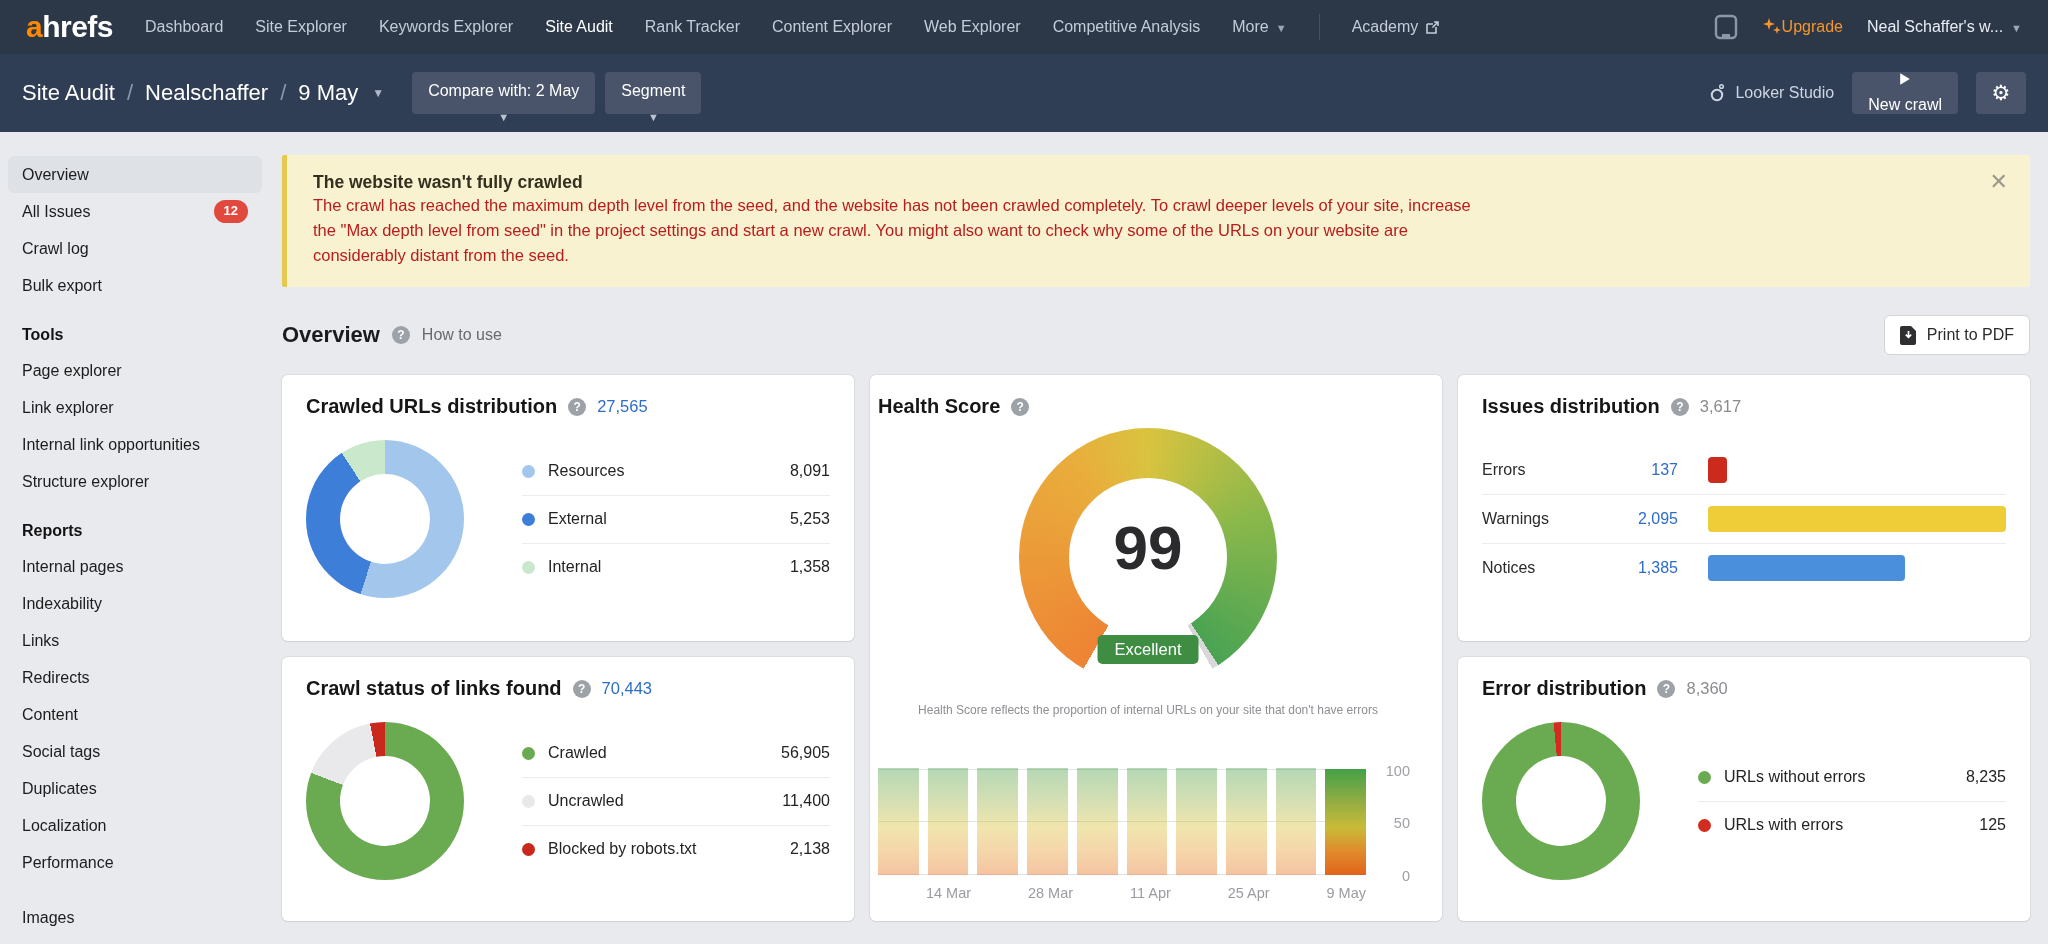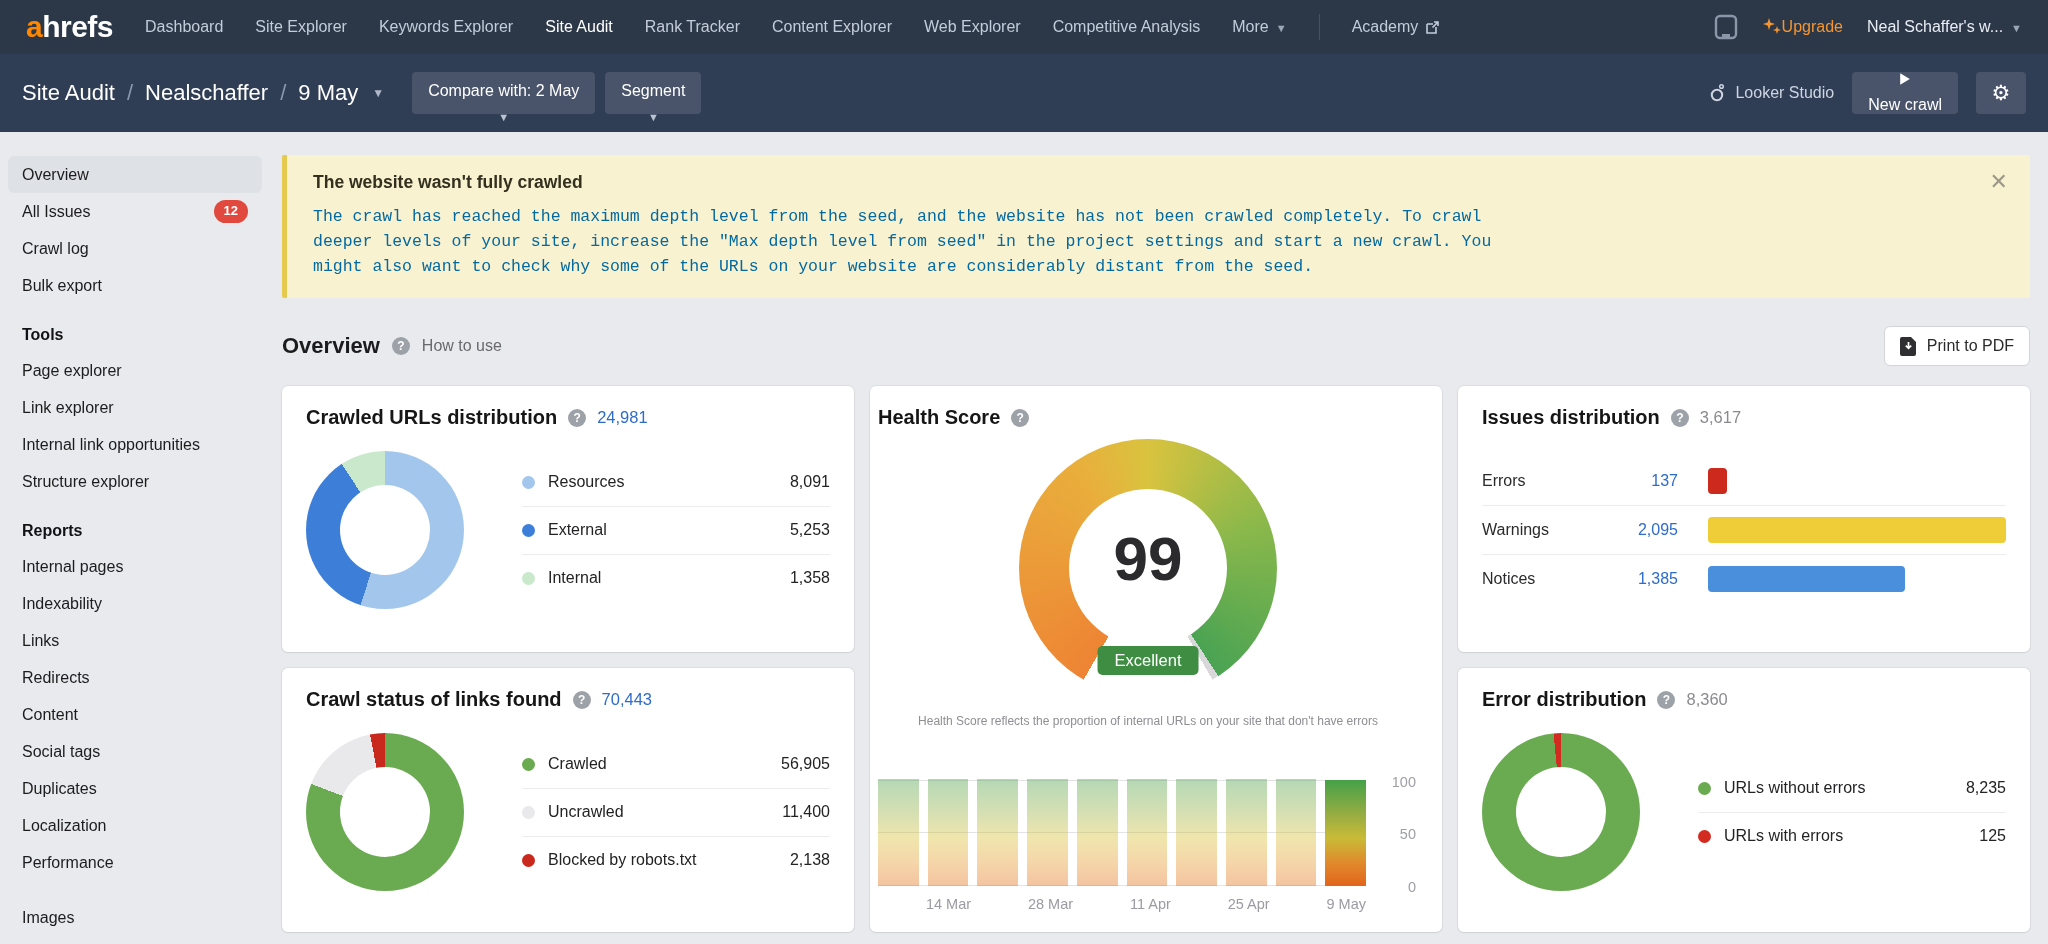--- a/index.html
+++ b/index.html
@@ -46,21 +46,21 @@
           border-radius:12px;padding:3px 10px;line-height:1.3;}
   .shead{font-size:16px;font-weight:bold;color:#121214;padding:0 22px;margin:22px 0 8px;}
   .sgap{height:18px;}
 
   
   .main{position:absolute;left:272px;top:132px;right:0;bottom:0;overflow:hidden;}
 
   .banner{position:relative;margin:23px 18px 0 10px;background:#f9f2d0;border-left:5px solid #e6ca4f;
           border-radius:2px;padding:17px 56px 19px 26px;box-sizing:border-box;}
   .banner-title{font-size:17.5px;font-weight:bold;color:#33301f;}
-  .banner-body{margin-top:11px;font-size:16.5px;line-height:25px;color:#0369a1;max-width:1180px;font-family:Liberation Mono, monospace;}
+  .banner-body{font-size:16.5px;line-height:25px;color:#b91c1c;max-width:1180px;}
   .banner-close{position:absolute;top:16px;right:22px;font-size:22px;color:#9b988a;line-height:1;}
 
   .pagehead{margin:28px 18px 0 10px;display:flex;align-items:center;gap:12px;}
   .pagetitle{font-size:22px;font-weight:bold;color:#1b1b1d;}
   .helpq{display:inline-flex;width:18px;height:18px;border-radius:50%;background:#9da2a8;color:#fff;
          font-size:12px;font-weight:bold;align-items:center;justify-content:center;flex:0 0 auto;}
   .howto{color:#68686e;font-size:16px;}
   .printbtn{margin-left:auto;background:#fff;border:1px solid #d4d4d8;border-radius:6px;height:40px;
             display:flex;align-items:center;gap:10px;padding:0 15px;font-size:16px;color:#2b2b2d;cursor:pointer;}
 
@@ -112,21 +112,21 @@
   .gl.g0{bottom:26px;}
   .gl.g50{bottom:79px;}
   .gl.g100{bottom:131px;}
   .cols{position:absolute;left:0;right:0;top:0;bottom:26px;display:flex;gap:9px;align-items:flex-end;}
   .tcol{flex:1;height:107px;display:flex;align-items:flex-end;}
   .tbar{width:100%;background:linear-gradient(180deg,#4ea24f 0%,#9db44a 32%,#dbc23c 55%,#e89c35 78%,#e4711f 100%);opacity:.42;}
   .tbar.vivid{opacity:1;background:linear-gradient(180deg,#44a148 0%,#95ad42 32%,#c8bb37 55%,#e08a2c 78%,#e2641c 100%);}
   .xlabels{position:absolute;left:0;right:0;bottom:0;display:flex;gap:9px;}
   .xlabels span{flex:1;text-align:center;font-size:14.5px;color:#9b9ba1;white-space:nowrap;}
   .yaxis{width:52px;position:relative;flex:0 0 auto;}
-  .yaxis span{position:absolute;right:2px;font-size:14.5px;color:#9fa0a5;}
+  .yaxis span{position:absolute;right:8px;font-size:14.5px;color:#9fa0a5;}
   .yt100{bottom:122px;} .yt50{bottom:70px;} .yt0{bottom:17px;}
 
   svg{display:block;}
 </style>
 </head>
 <body>
 
 <div class="app">
 
   <div class="topnav">
@@ -313,21 +313,21 @@
       </button>
     </div>
 
     <div class="grid">
 
       <div class="col">
         <div class="card h1">
           <div class="ctitle-row">
             <span class="ctitle">Crawled URLs distribution</span>
             <span class="helpq">?</span>
-            <a class="ccount-link">24,981</a>
+            <a class="ccount-link">27,565</a>
           </div>
           <div class="donut-row">
             <div class="donut" style="background: conic-gradient(rgb(163, 199, 236) 0deg, rgb(163, 199, 236) 198.12deg, rgb(61, 126, 217) 198.12deg, rgb(61, 126, 217) 326.747deg, rgb(201, 232, 204) 326.747deg, rgb(201, 232, 204) 360deg);"></div>
             <div class="legend">
               <div class="lrow">
                   <span class="dot" style="background: rgb(163, 199, 236);"></span>
                   <span class="llabel">Resources</span>
                   <span class="lvalue">8,091</span>
                 </div>
               <div class="lrow">

